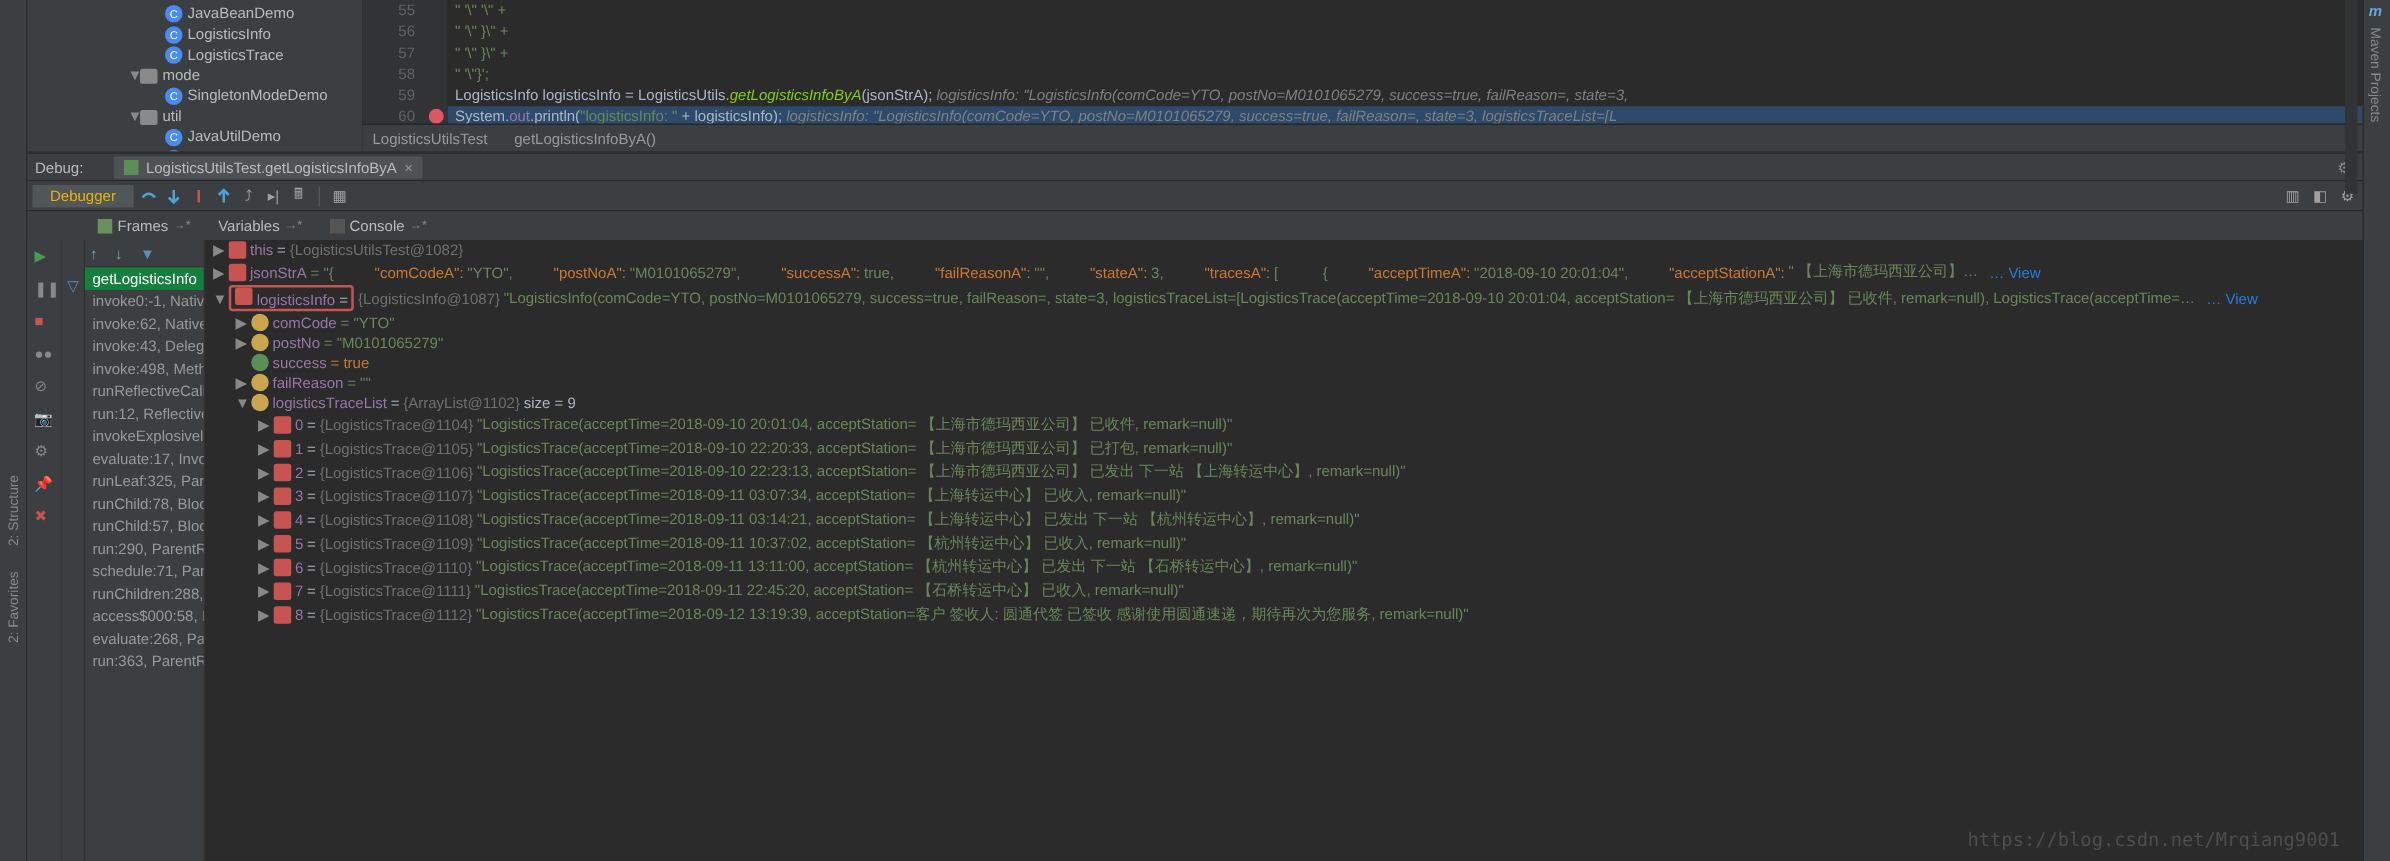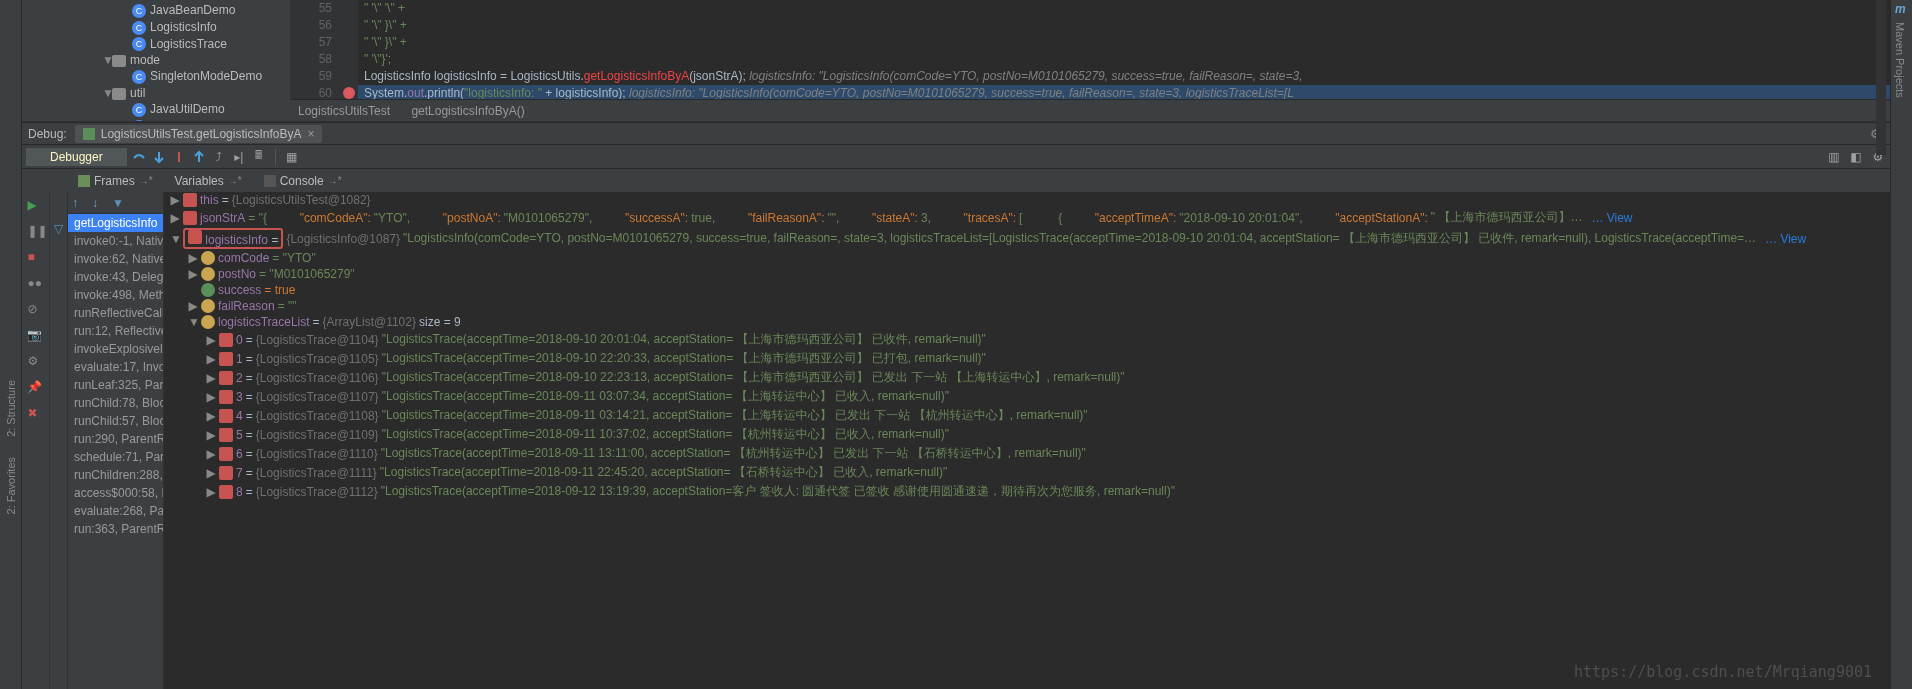--- a/index.html
+++ b/index.html
@@ -23,48 +23,48 @@
 .linenum { width:50px; background:#313335; color:#606366; text-align:right; padding-right:8px; line-height:17px; font-family:Consolas,monospace; }
 .linenum div { height:17px; }
 .gut { width:18px; background:#313335; }
 .bpico { width:12px; height:12px; background:#db5860; border-radius:6px; margin:2px auto 0; }
 .codelines { flex:1; font-family:Consolas,monospace; line-height:17px; white-space:nowrap; overflow:hidden; }
 .codelines div { height:17px; padding-left:6px; }
 .hlline { background:#2d4a6b; }
 .cstr { color:#6a8759; }
 .ccom { color:#808080; font-style:italic; }
 .cfld { color:#9876aa; }
-.cmth { color:#ef4444; }
+.cmth { color:#84cc16; font-style:italic; }
 .crumbs { height:22px; background:#3c3f41; border-top:1px solid #282828; padding-left:8px; line-height:22px; color:#999; }
 .crumbs span { margin-right:18px; cursor:pointer; }
-.debugbar { height:22px; background:#3c3f41; border-top:1px solid #282828; display:flex; align-items:center; padding:0 6px; }
+.debugbar { height:22px; background:#3c3f41; border-top:1px solid #282828; display:flex; align-items:center; padding:0 6px;gap:16px; }
 .debugbar .lbl { color:#bbb; margin-right:8px; }
 .debugbar .tab { background:#4e5254; padding:2px 8px; color:#bbb; border-radius:2px; display:flex; align-items:center; gap:6px; }
 .debugbar .closex { color:#999; cursor:pointer; }
 .debugbar .right { margin-left:auto; display:flex; gap:8px; }
 .debugbar .right .ico { width:14px; height:14px; color:#888; cursor:pointer; }
 .debugtoolbar { height:24px; background:#3c3f41; border-top:1px solid #282828; display:flex; align-items:center; padding:0 4px; gap:4px; }
-.debugtoolbar .dtab { background:#515658; padding:2px 24px; color:#fef9c3; cursor:pointer; }
+.debugtoolbar .dtab { background:#515658; padding:2px 14px; color:#eab308; cursor:pointer; }
 .debugtoolbar .ico { width:16px; height:16px; cursor:pointer; display:inline-flex; align-items:center; justify-content:center; color:#a0a0a0; }
 .debugtoolbar .right { margin-left:auto; display:flex; gap:6px; }
 .tabsrow { height:24px; background:#3c3f41; border-top:1px solid #282828; display:flex; align-items:center; padding-left:46px; gap:2px; }
 .tabsrow .tb { padding:3px 10px; color:#bbb; cursor:pointer; display:flex; align-items:center; gap:4px; }
 .tabsrow .pin { color:#888; font-size:10px; }
 .debugbody { flex:1; display:flex; background:#3c3f41; min-height:0; }
 .runcol { width:28px; background:#3c3f41; border-right:1px solid #323232; display:flex; flex-direction:column; align-items:center; padding-top:6px; gap:10px; }
 .runcol .ri { width:16px; height:16px; cursor:pointer; color:#888; }
 .runcol .play { color:#499c54; }
 .runcol .stop { color:#c75450; }
 .runcol2 { width:18px; background:#3c3f41; border-right:1px solid #323232; display:flex; flex-direction:column; align-items:center; padding-top:30px; gap:10px; }
 .framecol { width:96px; background:#3c3f41; border-right:1px solid #323232; overflow:hidden; }
 .framehead { height:22px; display:flex; align-items:center; gap:6px; padding:0 4px; border-bottom:1px solid #323232; }
 .framehead .fi { width:14px; height:14px; cursor:pointer; color:#7aa3c7; }
 .framelist { }
 .framerow { padding:2px 6px; white-space:nowrap; color:#999; cursor:pointer; overflow:hidden; }
-.framerow.sel { background:#3b82f6; color:#fff; }
+.framerow.sel { background:#15803d; color:#fff; }
 .varcol { flex:1; background:#2b2b2b; overflow:auto; min-width:0; }
 .varrow { padding:1px 0 1px 6px; white-space:nowrap; display:flex; align-items:center; gap:3px; cursor:pointer; }
 .varrow .ar { width:10px; color:#888; display:inline-block; text-align:center; }
 .varrow .vic { width:14px; height:14px; display:inline-block; }
 .varrow .eq { background:#c75450; border-radius:2px; }
 .varrow .fld { background:#c9a54f; border-radius:7px; }
 .varrow .prm { background:#5a8f5a; border-radius:7px; }
 .varname { color:#9876aa; }
 .vartype { color:#707070; }
 .varval { color:#6a8759; }

